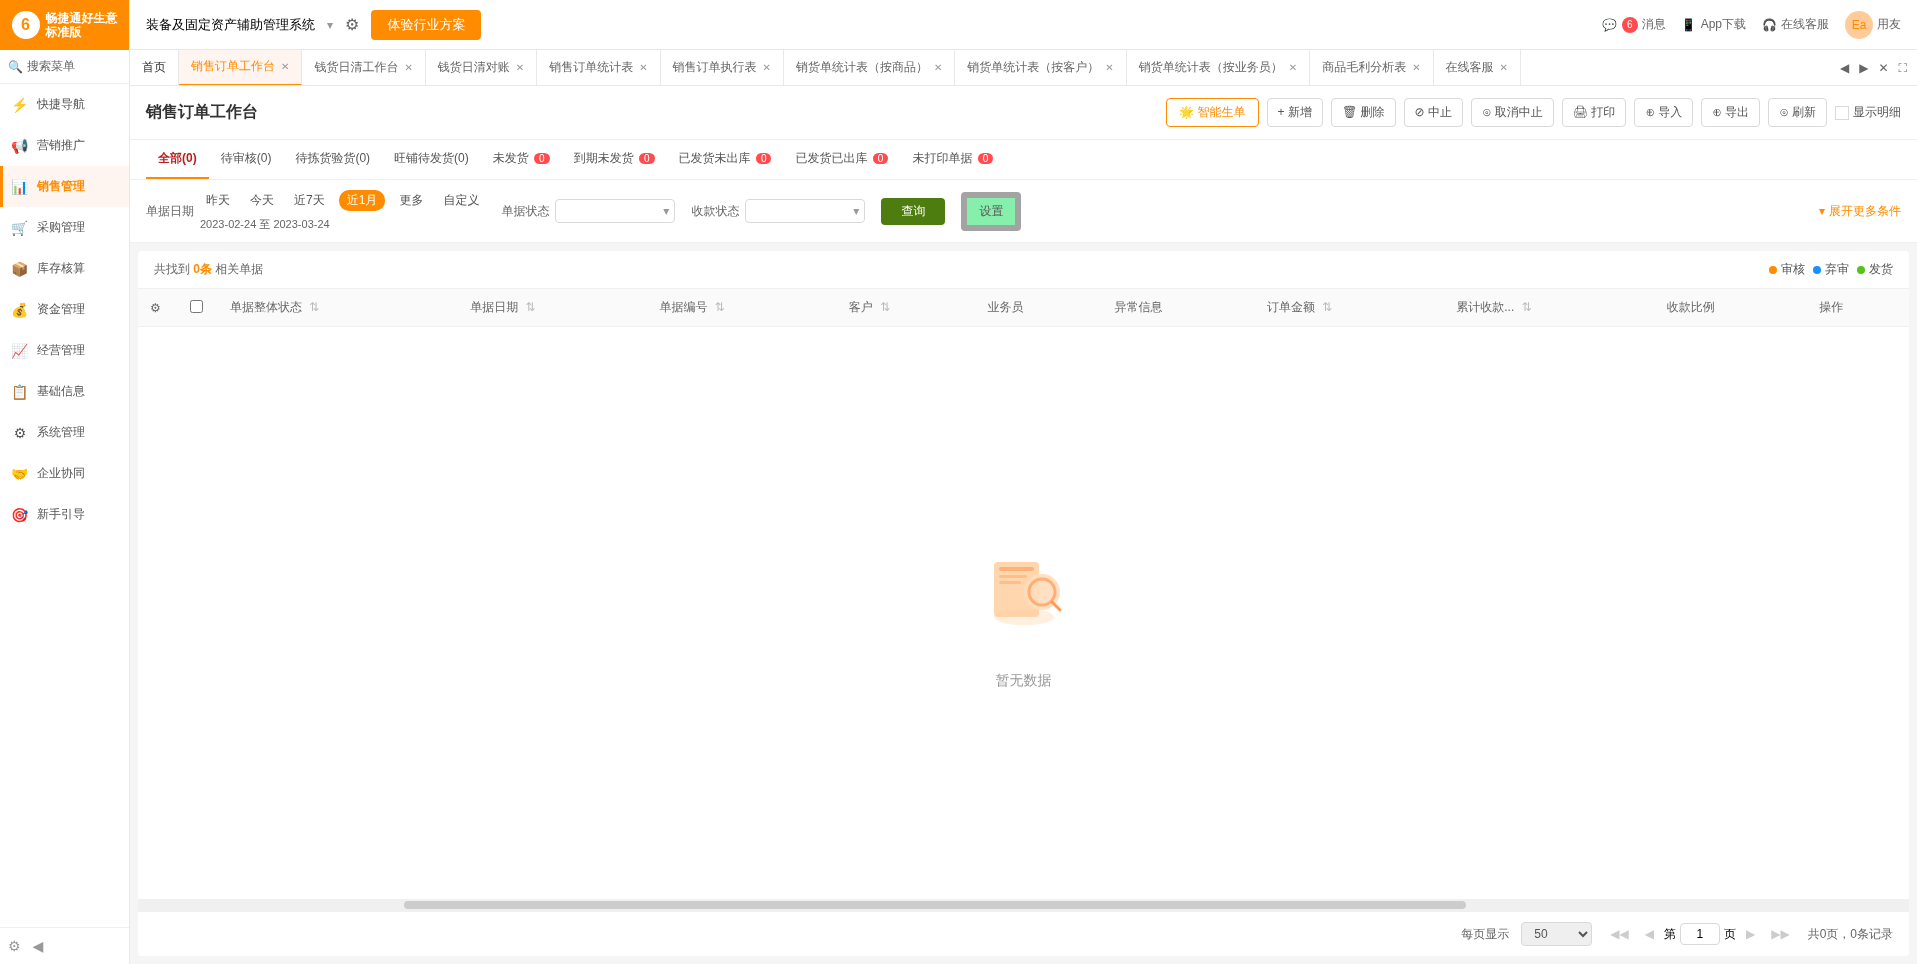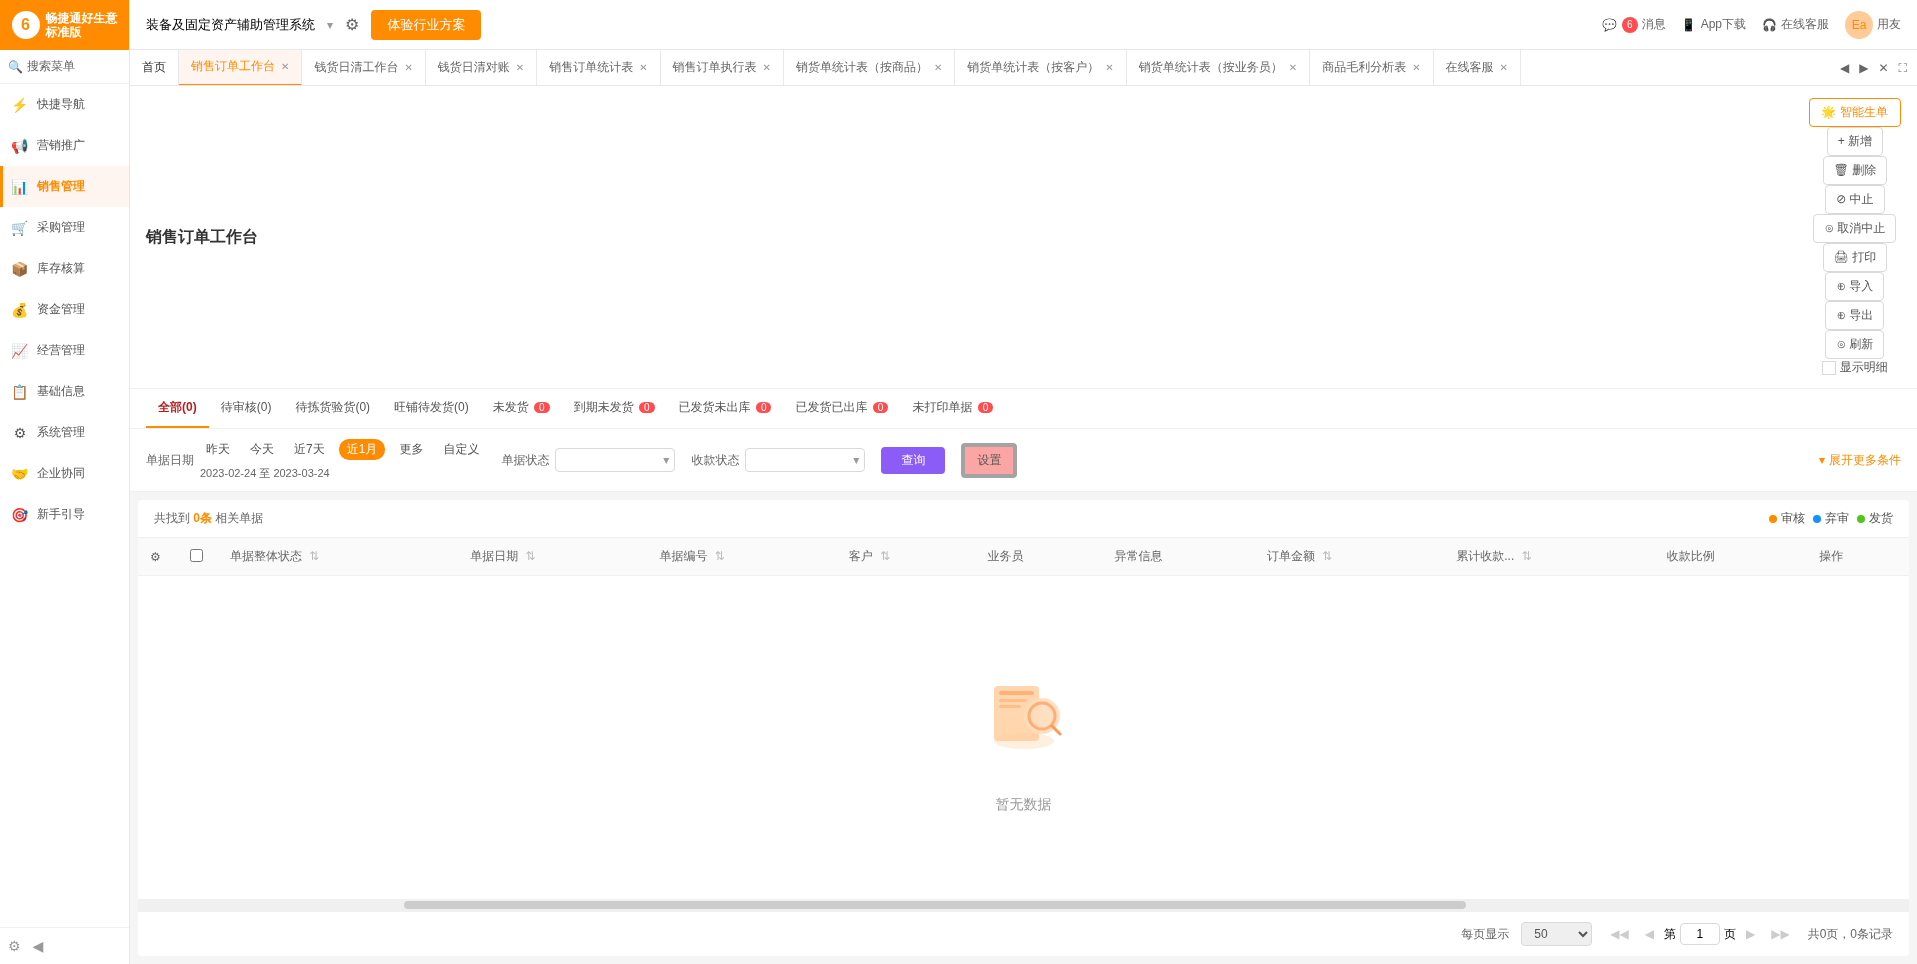--- a/index.html
+++ b/index.html
@@ -40,25 +40,25 @@
     .tab-close { font-size: 10px; color: #999; cursor: pointer; }
     .tabbar-nav { display: flex; align-items: center; margin-left: auto; gap: 2px; padding: 0 6px; }
     .tabbar-nav span { cursor: pointer; color: #666; padding: 2px 4px; }
 
     
     .content { flex: 1; overflow: auto; background: #f5f5f5; display: flex; flex-direction: column; }
 
     
     .page-header { background: #fff; padding: 12px 16px 0; display: flex; align-items: center; justify-content: space-between; border-bottom: 1px solid #f0f0f0; }
     .page-title { font-size: 16px; font-weight: bold; color: #333; padding-bottom: 12px; }
-    .page-header-actions { display: flex; align-items: center; padding-bottom: 12px; flex-direction: column; }
+    .page-header-actions { display: flex; align-items: center; gap: 8px; padding-bottom: 12px; }
     .btn-smart { background: #fff; border: 1px solid #ff8c00; color: #ff8c00; padding: 5px 12px; border-radius: 4px; cursor: pointer; display: flex; align-items: center; gap: 4px; }
     .btn-action { background: #fff; border: 1px solid #d9d9d9; color: #555; padding: 5px 10px; border-radius: 4px; cursor: pointer; display: flex; align-items: center; gap: 4px; }
-    .btn-query { background: #8b5cf6; color: #fff; border: none; padding: 5px 20px; border-radius: 4px; cursor: pointer; }
-    .btn-settings { background: #fca5a5; border: 4px solid #a3a3a3; color: #555; padding: 5px 12px; border-radius: 4px; cursor: pointer; }
+    .btn-query { background: #4d7c0f; color: #fff; border: none; padding: 5px 20px; border-radius: 4px; cursor: pointer; }
+    .btn-settings { background: #86efac; border: 6px solid #a3a3a3; color: #555; padding: 5px 12px; border-radius: 4px; cursor: pointer; }
     .btn-display { display: flex; align-items: center; gap: 4px; color: #555; cursor: pointer; }
     .checkbox-display { width: 14px; height: 14px; border: 1px solid #d9d9d9; background: #fff; display: inline-block; }
 
     
     .sub-tabs { background: #fff; padding: 0 16px; border-bottom: 1px solid #f0f0f0; display: flex; gap: 0; }
     .sub-tab { padding: 10px 12px; color: #555; cursor: pointer; font-size: 12px; border-bottom: 2px solid transparent; white-space: nowrap; }
     .sub-tab.active { color: #b91c1c; border-bottom-color: #ff8c00; font-weight: bold; }
     .sub-tab .badge-red { background: #ff4d4f; color: #fff; border-radius: 8px; padding: 0 5px; font-size: 10px; margin-left: 2px; }
 
     

